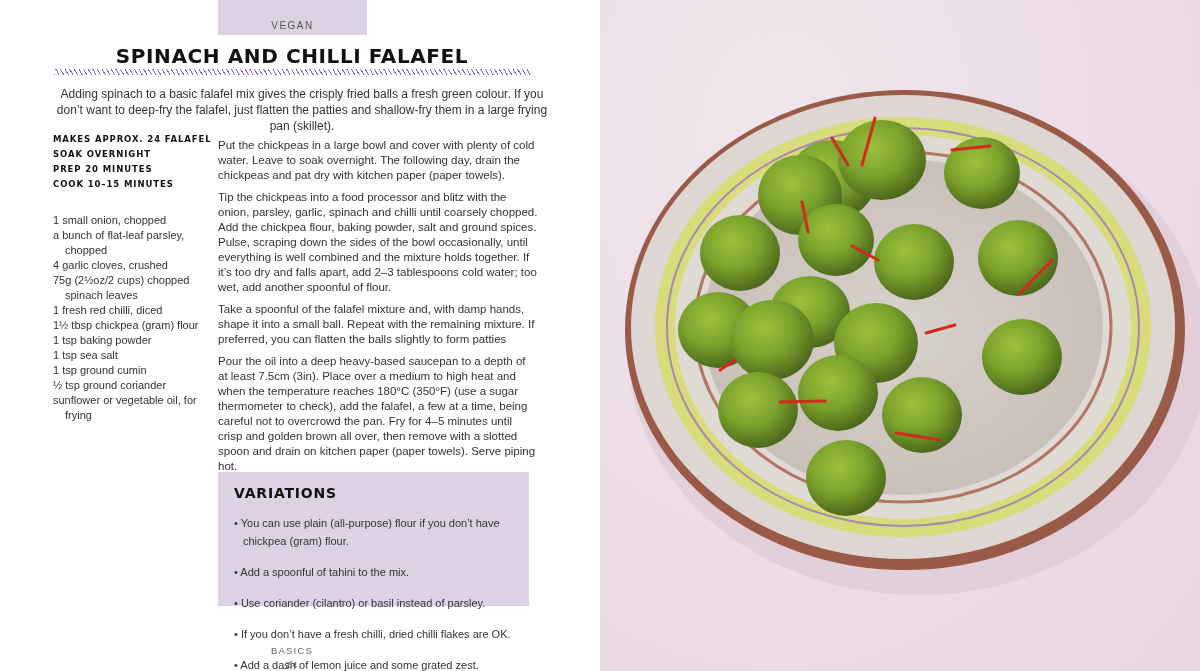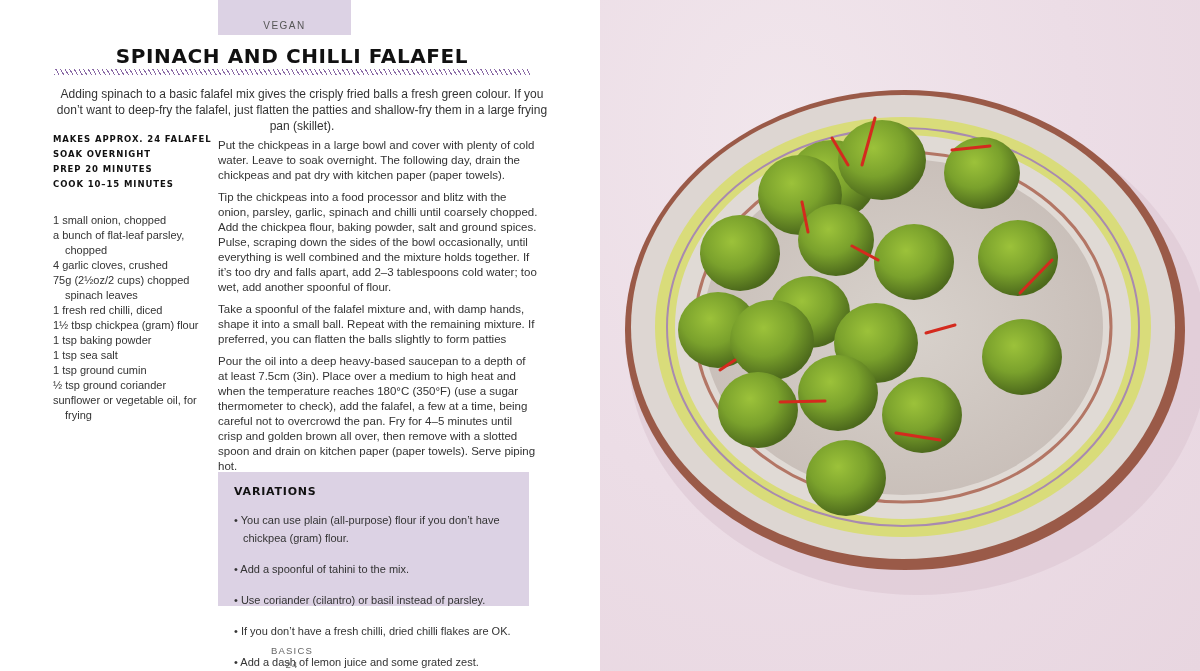--- a/index.html
+++ b/index.html
@@ -1,30 +1,30 @@
 <!DOCTYPE html>
 <html><head>
 <meta charset="utf-8">
 <style>
   html, body { margin:0; padding:0; }
   body { width:1200px; height:671px; overflow:hidden; background:#ffffff; font-family:"Liberation Sans", sans-serif; color:#3a3a3a; position:relative; }
   .left-page { position:absolute; left:0; top:0; width:600px; height:671px; background:#ffffff; }
-  .tag-box { position:absolute; left:218px; top:0; width:133px; height:35px; background:#dcd2e4; display:flex; align-items:flex-end; justify-content:center; padding-bottom:0; box-sizing:border-box; }
+  .tag-box { position:absolute; left:218px; top:0; width:149px; height:35px; background:#dcd2e4; display:flex; align-items:flex-end; justify-content:center; padding-bottom:0; box-sizing:border-box; }
   .tag-box span { font-size:10px; letter-spacing:1.5px; color:#555; margin-bottom:4px; }
   .title { position:absolute; left:0; width:584px; top:44px; text-align:center; font-family:"DejaVu Sans", sans-serif; font-weight:bold; font-size:20px; letter-spacing:0.6px; color:#111; }
   .divider { position:absolute; left:54px; top:69px; width:476px; height:6px;
     background: repeating-linear-gradient(60deg, #8a6aa6 0px, #8a6aa6 1px, transparent 1px, transparent 4px); }
   .intro { position:absolute; left:46px; width:512px; top:86px; text-align:center; font-size:12px; line-height:16px; color:#333; }
   .meta { position:absolute; left:53px; top:132px; font-family:"DejaVu Sans", sans-serif; font-weight:bold; font-size:8.5px; letter-spacing:0.9px; line-height:15px; color:#111; }
   .ingredients { position:absolute; left:53px; top:213px; width:160px; font-size:11px; line-height:15px; color:#333; }
   .ingredients .ing { padding-left:12px; text-indent:-12px; }
   .method { position:absolute; left:218px; top:138px; width:320px; font-size:11.5px; line-height:15px; color:#333; }
   .method p { margin:0 0 7px 0; }
   .variations { position:absolute; left:218px; top:472px; width:311px; height:134px; background:#dcd2e4; box-sizing:border-box; padding:13px 16px 0 16px; }
-  .variations .vh { font-family:"DejaVu Sans", sans-serif; font-weight:bold; font-size:11px; letter-spacing:0.8px; color:#111; margin-bottom:2px; }
+  .variations .vh { font-family:"DejaVu Sans", sans-serif; font-weight:bold; font-size:14px; letter-spacing:0.8px; color:#111; margin-bottom:2px; }
   .variations .vi { font-size:11px; line-height:18px; color:#333; padding-left:9px; text-indent:-9px;margin-top:13px; }
   .footer { position:absolute; left:240px; width:104px; top:644px; text-align:center; font-size:9.5px; letter-spacing:1.2px; color:#666; line-height:14px; }
   .right-page { position:absolute; left:600px; top:0; width:600px; height:671px; overflow:hidden;
     background: radial-gradient(ellipse at 30% 20%, #f1e6ec 0%, #ecdde6 50%, #e8d6e0 100%); }
   .photo { position:absolute; left:0; top:0; width:600px; height:671px; }
 </style>
 </head>
 <body>
 
 <div class="left-page">

